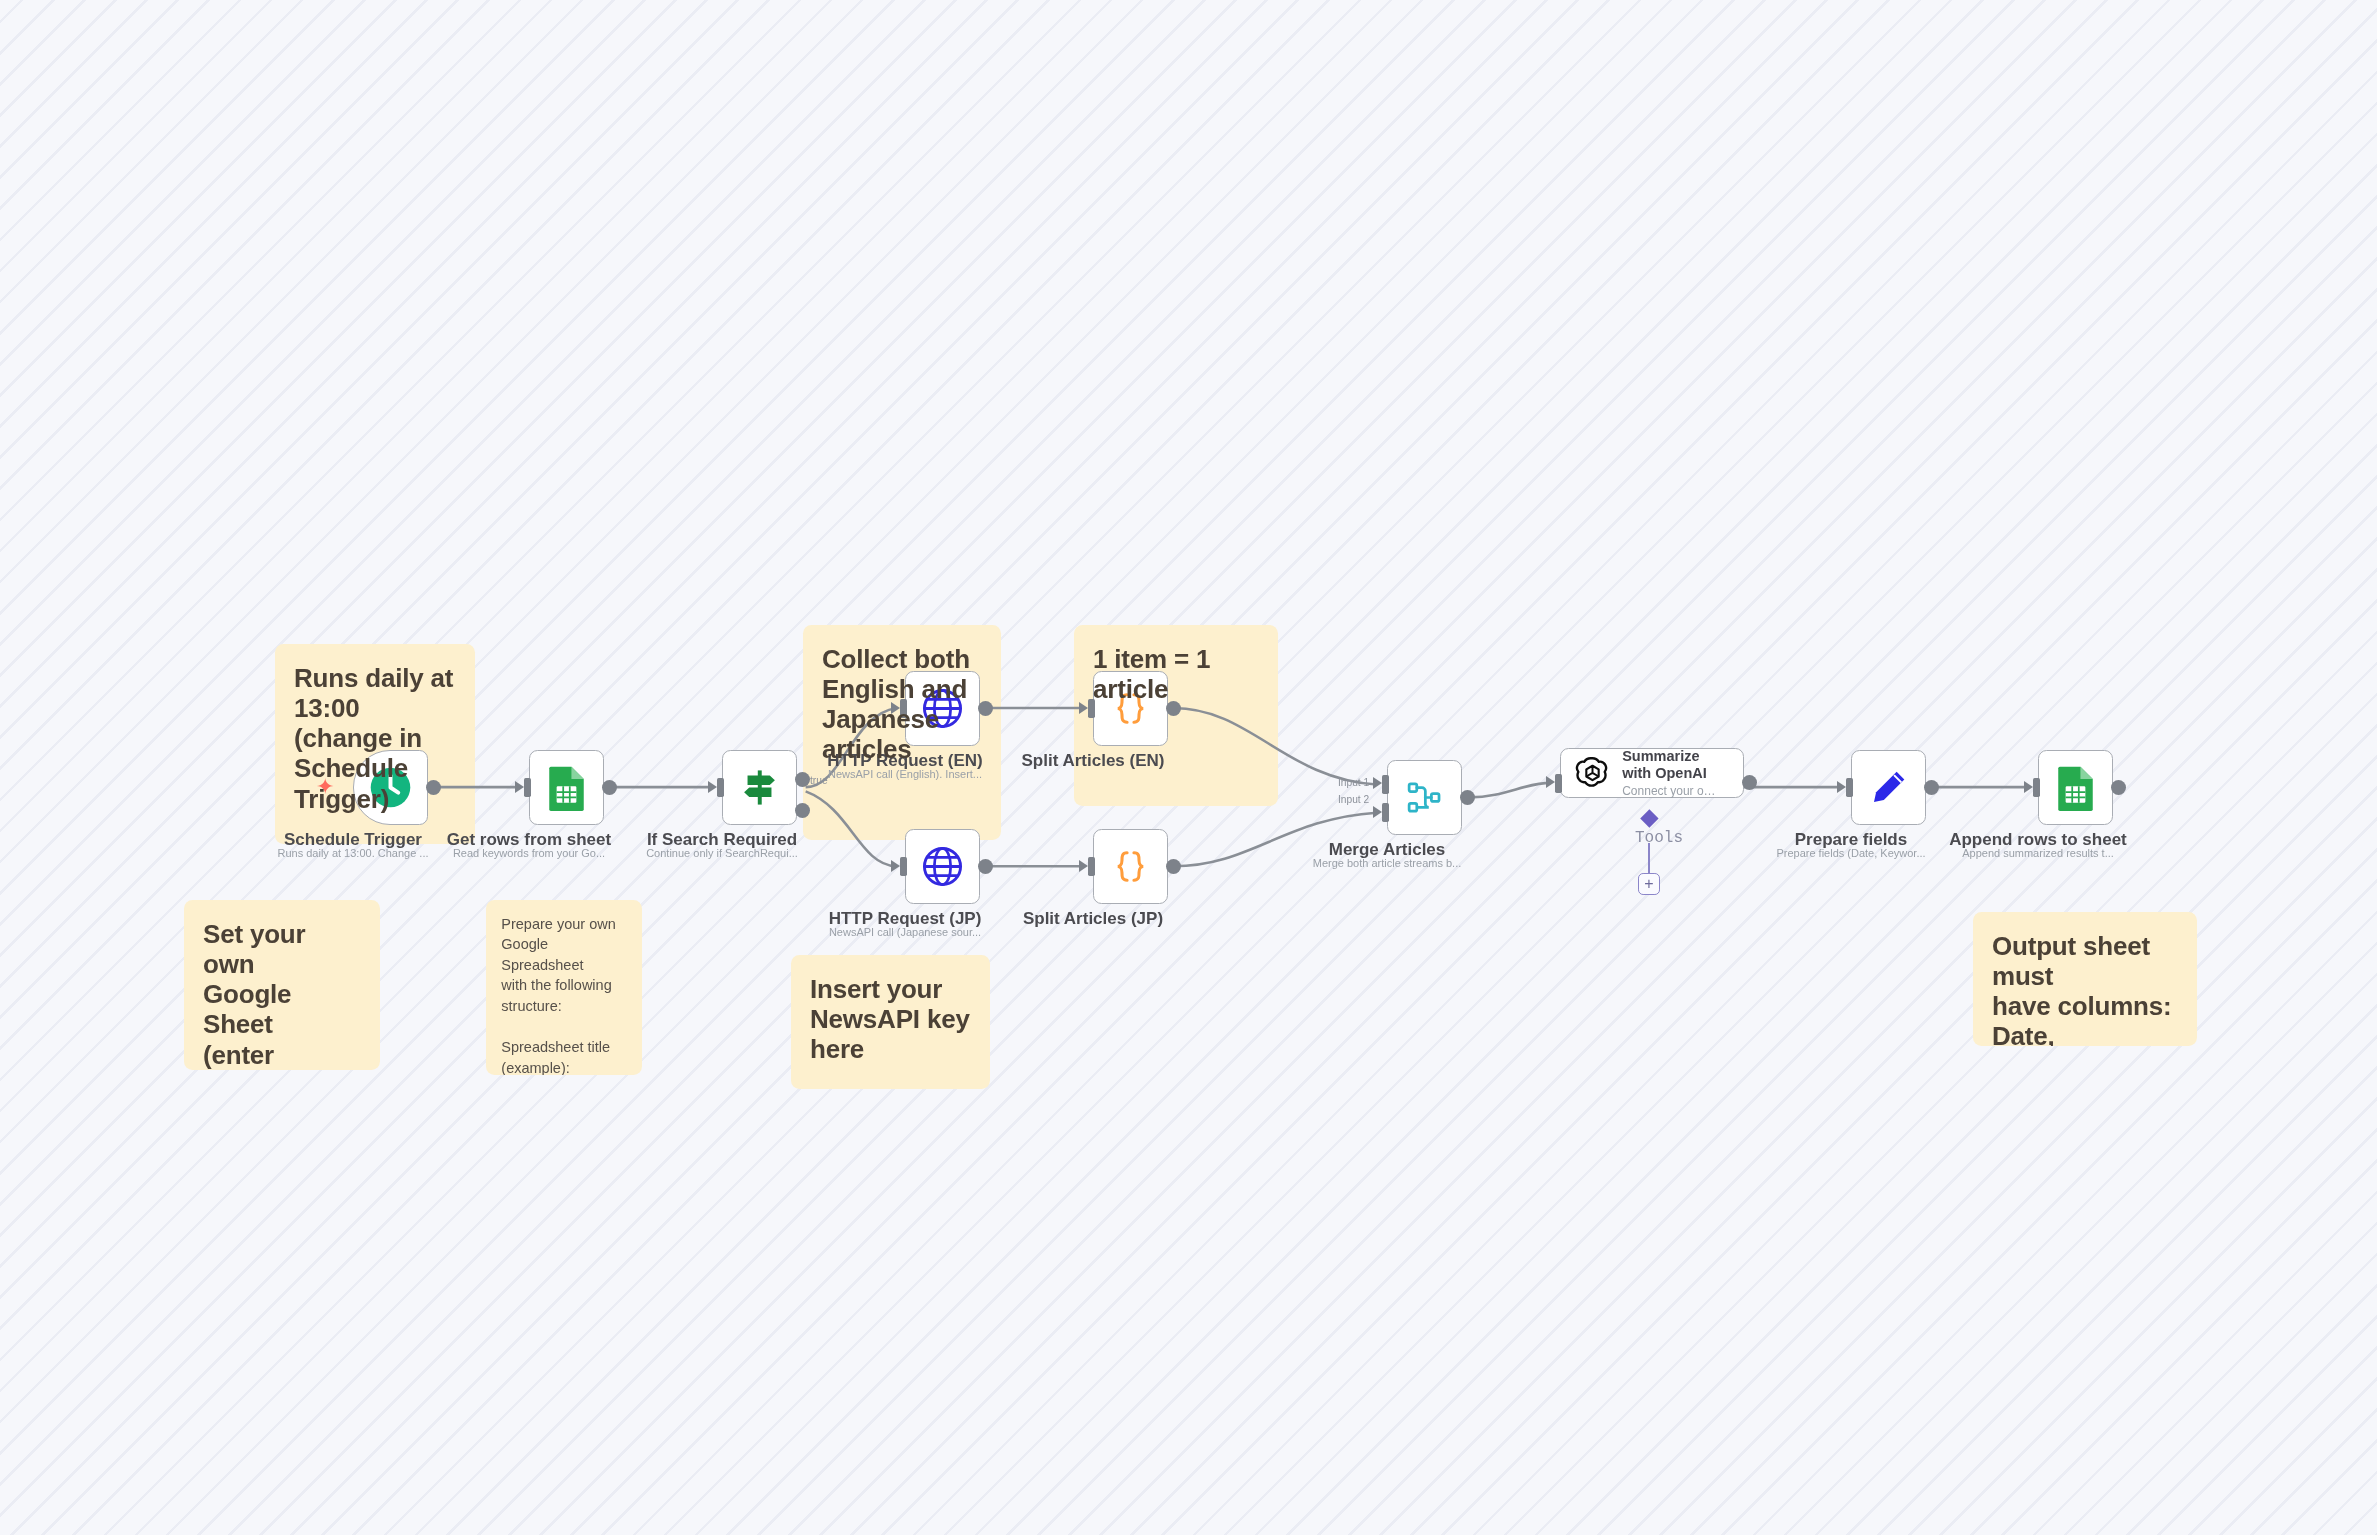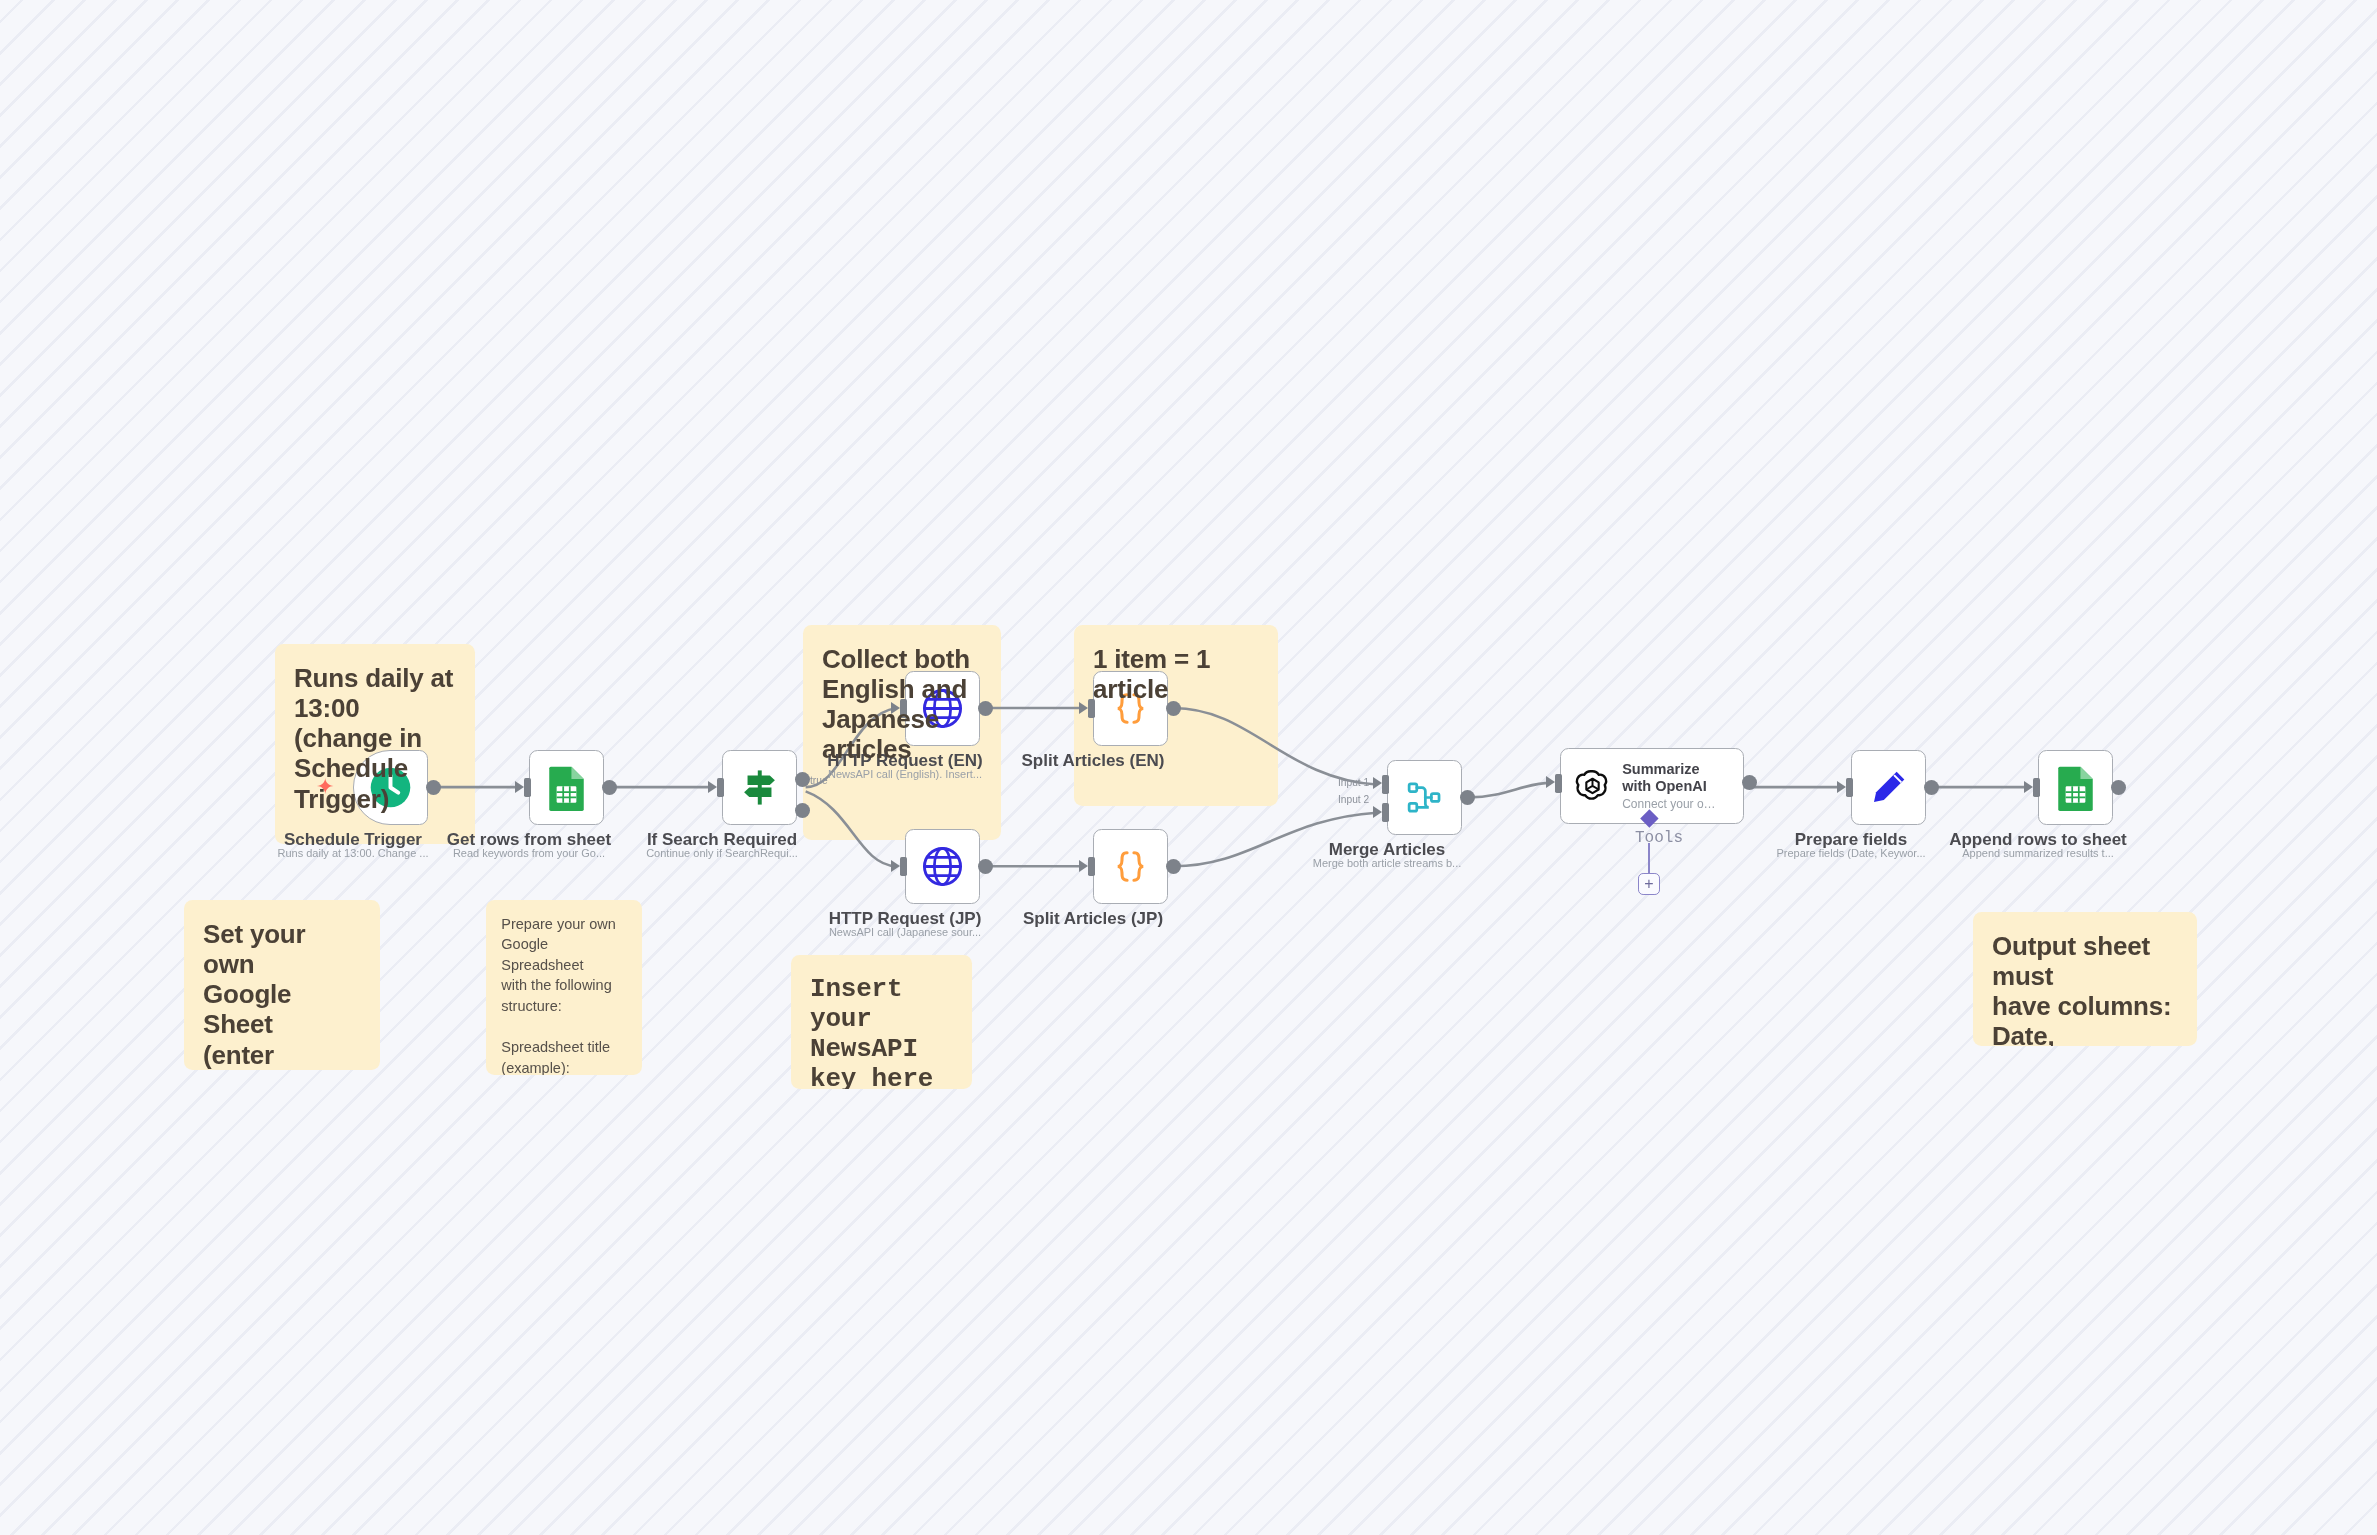--- a/index.html
+++ b/index.html
@@ -63,21 +63,21 @@
     border: 1.7px solid #a9adb4;
     border-radius: 8.5px;
     display: flex;
     align-items: center;
     justify-content: center;
   }
   .node-box.trigger {
     border-radius: 37px 8.5px 8.5px 37px;
   }
   .node-box.wide {
-    width: 184px; height: 76px;
+    width: 184px; height: 50px;
     justify-content: flex-start;
     padding: 0 12px;
     gap: 10.2px;
     border-radius: 8.5px;
   }
   .node-label {
     position: absolute;
     top: 80px;
     left: 50%;
     transform: translateX(-50%);
@@ -454,21 +454,21 @@
 structure:
 
 Spreadsheet title
 (example):
 "News Auto Collector
 (Demo)"
 
 Tabs:</div>
   </div>
 
-  <div class="sticky" style="left:791px; top:955px; width:181px; height:134px;font-family:Liberation Mono, monospace;">
+  <div class="sticky" style="left:791px; top:955px; width:199px; height:134px;">
     <div class="sticky-heading">Insert your
 NewsAPI key here</div>
   </div>
 
 
   <div class="sticky" style="left:1973px; top:912px; width:224px; height:134px;">
     <div class="sticky-heading">Output sheet must
 have columns: Date,
 Keyword, Summary,
 URL (empty at first)</div>

